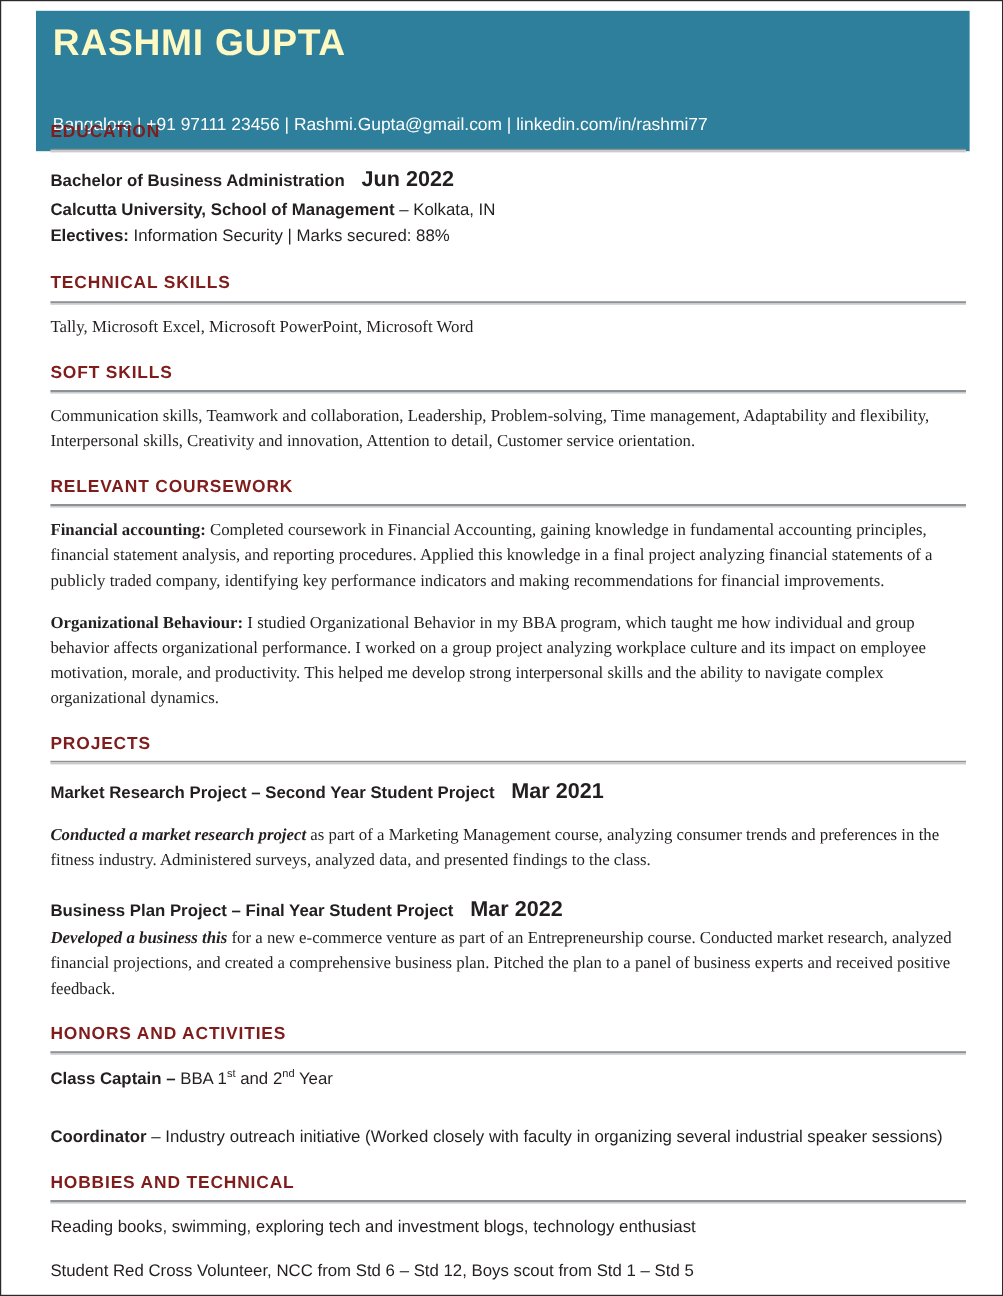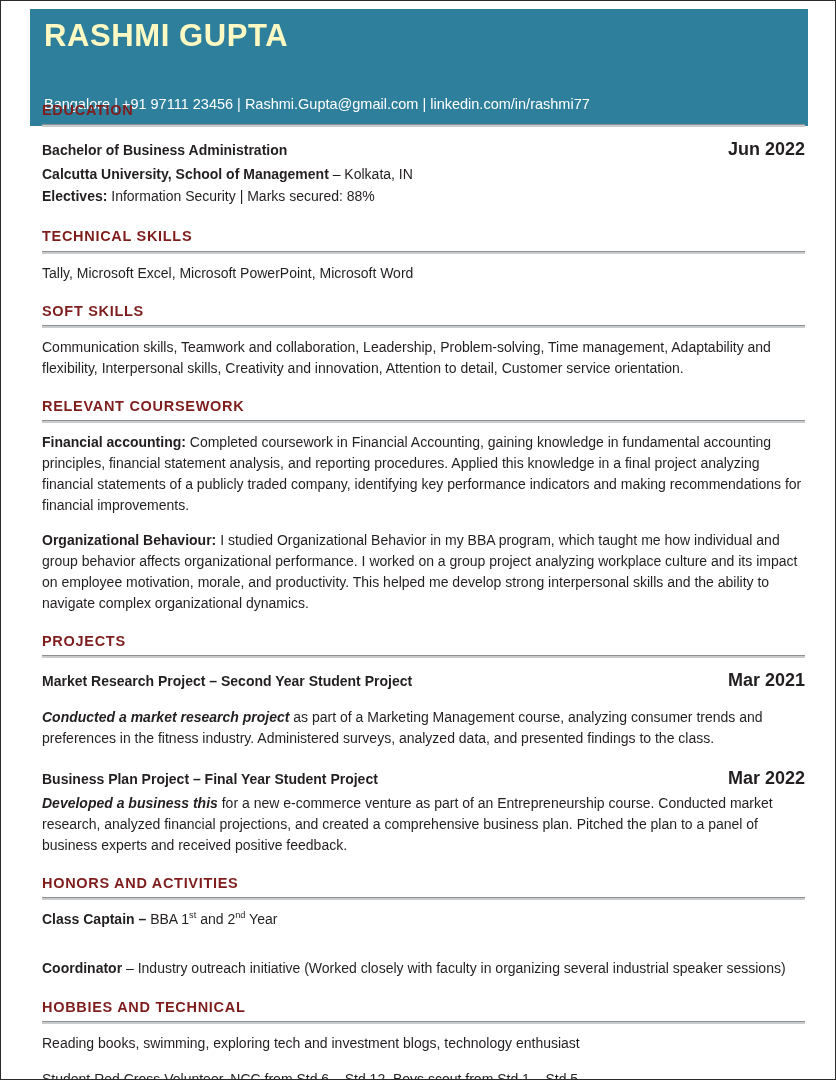--- a/index.html
+++ b/index.html
@@ -69,40 +69,40 @@
     background: linear-gradient(to bottom, #8f9295 0%, #8f9295 45%, #c9cbcd 46%, #c9cbcd 100%);
     margin-top: 5px;
     margin-bottom: 9px;
     width: 100%;
   }
   .section {
     margin-bottom: 0;
   }
   .row {
     display: flex;
-    justify-content: space-between;
     align-items: baseline;
     line-height: 1.55;
   }
   .row .left { font-size: 14px; }
   .row .date {
     font-size: 18px;
     font-weight: bold;
     white-space: nowrap;
     padding-left: 14px;
   }
   .line {
     font-size: 14px;
     line-height: 1.55;
   }
   p.body {
     font-size: 14px;
     line-height: 1.5;
     margin: 0 0 0 0;
     text-align: left;
+    font-family: Liberation Serif, serif;
   }
   .b { font-weight: bold; }
   .bi { font-weight: bold; font-style: italic; }
   .gap-12 { height: 12px; }
   .gap-14 { height: 14px; }
   .gap-16 { height: 16px; }
   .gap-18 { height: 18px; }
   .gap-20 { height: 20px; }
   sup { font-size: 0.66em; vertical-align: super; line-height: 0; }
 </style>

